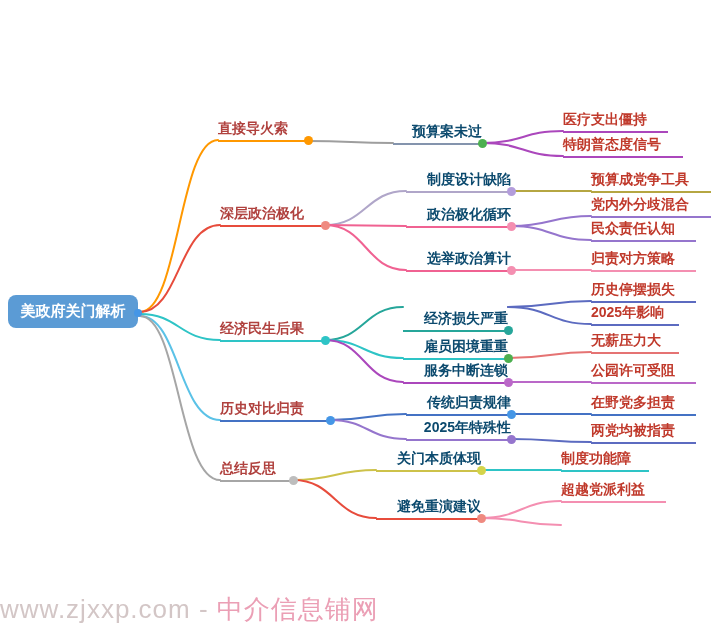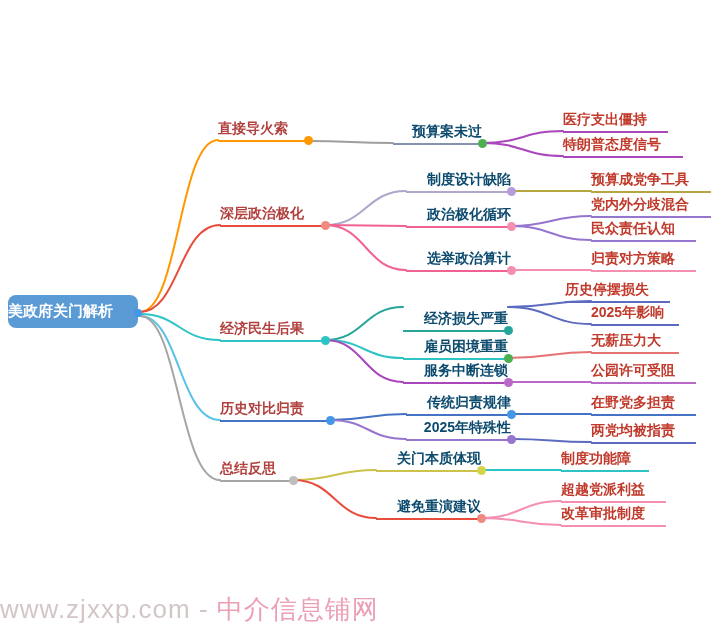--- a/index.html
+++ b/index.html
@@ -6,21 +6,21 @@
   #canvas{position:relative;width:722px;height:637px;background:#ffffff;overflow:hidden;
           font-family:"Liberation Sans",sans-serif;}
   #links{position:absolute;left:0;top:0;}
   .node{position:absolute;height:24px;line-height:21px;border-bottom:2px solid;
         font-size:14px;white-space:nowrap;box-sizing:border-box;font-weight:600;}
   .node .dot{position:absolute;right:-5px;bottom:-5px;width:9px;height:9px;border-radius:50%;}
   .l1{color:#b0413e;}
   .l2{color:#0c4a6e;text-align:right;}
   .leaf{color:#c0392b;font-weight:600;}
   .root{position:absolute;left:8px;top:295px;width:130px;box-sizing:border-box;background:#5b9bd5;
-        color:#fff;border-radius:8px;padding:7px 0;font-size:15px;font-weight:700;}
+        color:#fff;border-radius:8px;padding:7px 0;text-align:center;font-size:15px;font-weight:700;}
   .root .dot{position:absolute;right:-4px;top:14px;width:8px;height:8px;border-radius:50%;background:#4596e6;}
   .watermark{position:absolute;top:592px;left:0;width:100%;text-align:left;
              font-size:26px;font-weight:400;letter-spacing:1px;}
 </style>
 </head>
 <body>
 
 <div id="canvas">
 
   <svg id="links" width="722" height="637">
@@ -146,21 +146,21 @@
   </div>
   <div class="node leaf" style="left:591px;top:169px;width:120px;border-color:#b5a642;">
     <span>预算成党争工具</span>
   </div>
   <div class="node leaf" style="left:591px;top:218px;width:105px;border-color:#9575cd;">
     <span>民众责任认知</span>
   </div>
   <div class="node leaf" style="left:591px;top:248px;width:105px;border-color:#f48fb1;">
     <span>归责对方策略</span>
   </div>
-  <div class="node leaf" style="left:565px;top:279px;width:105px;border-color:#5c6bc0;">
+  <div class="node leaf" style="left:591px;top:279px;width:105px;border-color:#5c6bc0;">
     <span>历史停摆损失</span>
   </div>
   <div class="node leaf" style="left:591px;top:302px;width:88px;border-color:#5c6bc0;">
     <span>2025年影响</span>
   </div>
   <div class="node leaf" style="left:591px;top:330px;width:88px;border-color:#e57373;">
     <span>无薪压力大</span>
   </div>
   <div class="node leaf" style="left:591px;top:360px;width:105px;border-color:#ba68c8;">
     <span>公园许可受阻</span>
@@ -170,23 +170,20 @@
   </div>
   <div class="node leaf" style="left:591px;top:420px;width:105px;border-color:#5c6bc0;">
     <span>两党均被指责</span>
   </div>
   <div class="node leaf" style="left:561px;top:448px;width:88px;border-color:#2ec4c6;">
     <span>制度功能障</span>
   </div>
   <div class="node leaf" style="left:561px;top:479px;width:105px;border-color:#f48fb1;">
     <span>超越党派利益</span>
   </div>
-  <div class="node leaf" style="left:561px;top:503px;width:105px;border-color:#f48fb1;">
-    <span>改革审批制度</span>
-  </div>
 
   <div class="watermark">
     <span style="color:#d3c6c6;">www.zjxxp.com</span>
     <span style="color:#d3c6c6;">-</span>
     <span style="color:#eb9fb5;">中介信息铺网</span>
   </div>
 
 </div>
 
 </body></html>

